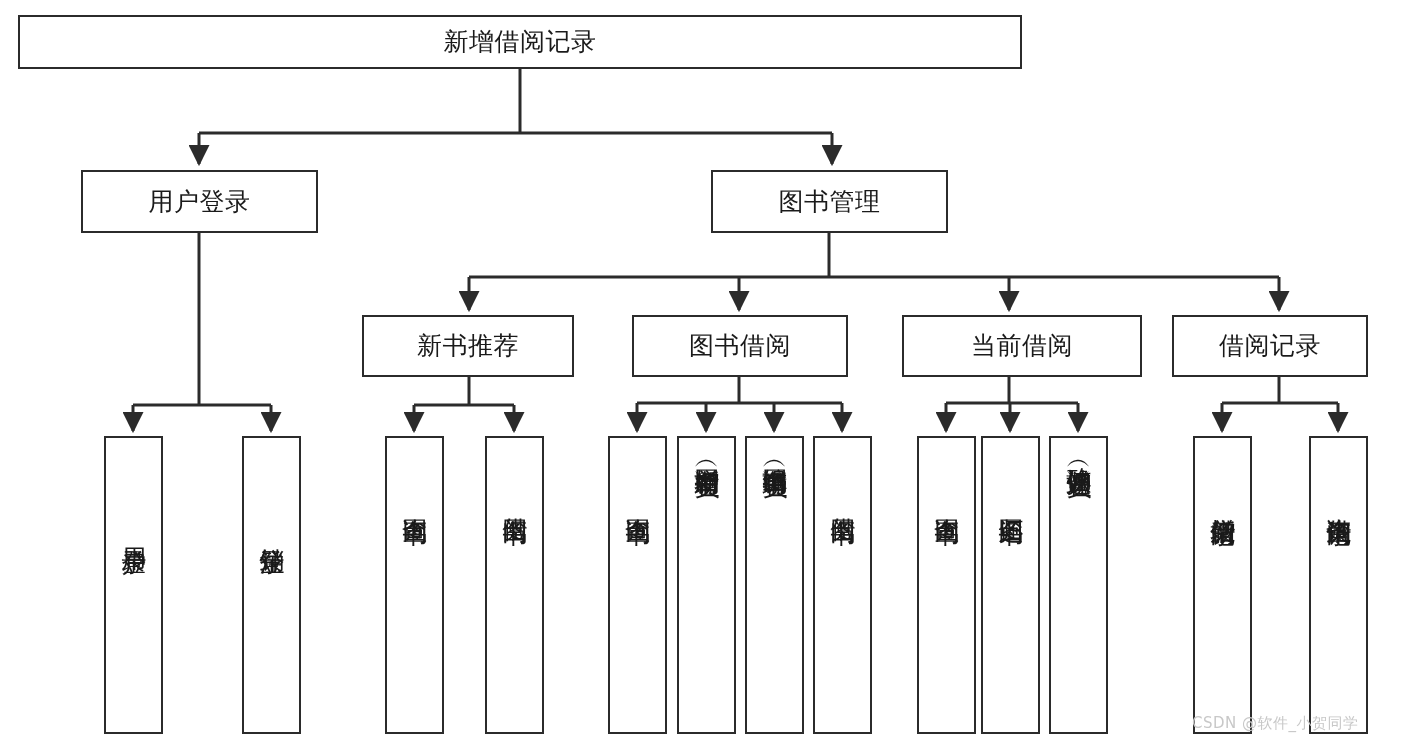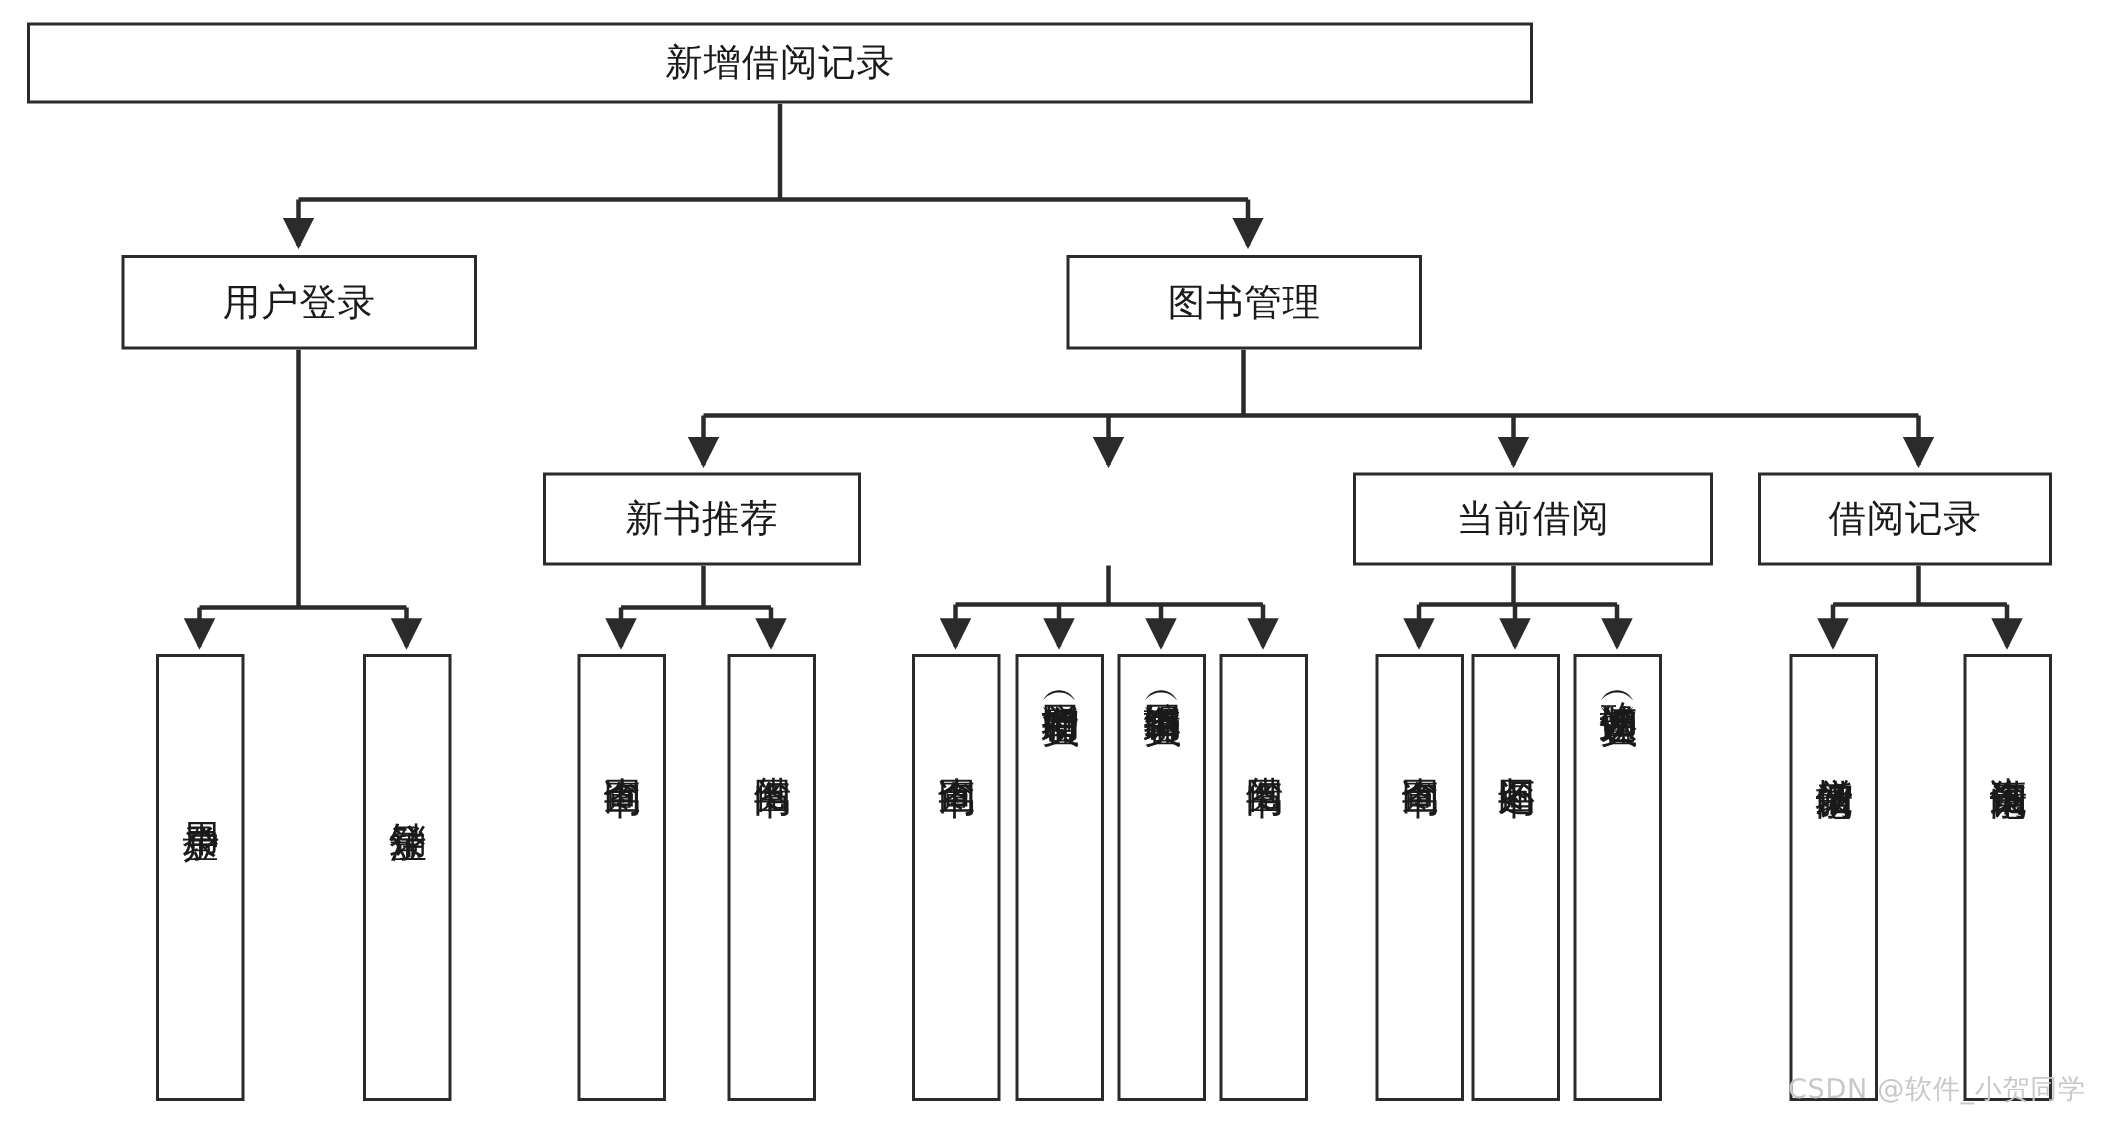--- a/index.html
+++ b/index.html
@@ -67,21 +67,21 @@
     margin-top: 80px;
   }
   .node.vert.midlow .node-label {
     margin-top: 50px;
   }
   .node.vert.tall .node-label {
     margin-top: 0px;
   }
   .watermark {
     position: absolute;
-    font-size: 18px;
+    font-size: 15px;
     color: #c8c8c8;
     white-space: nowrap;
     letter-spacing: 0.5px;
     pointer-events: none;
   }
 </style>
 </head>
 <body>
 
 <div id="canvas">
@@ -143,20 +143,23 @@
   <div class="node horiz" style="left:81px; top:170px; width:237px; height:63px;">
     <span class="node-label">用户登录</span>
   </div>
   <div class="node horiz" style="left:711px; top:170px; width:237px; height:63px;">
     <span class="node-label">图书管理</span>
   </div>
 
   <div class="node horiz" style="left:362px; top:315px; width:212px; height:62px;">
     <span class="node-label">新书推荐</span>
   </div>
+  <div class="node horiz" style="left:632px; top:315px; width:216px; height:62px;">
+    <span class="node-label">图书借阅</span>
+  </div>
   <div class="node horiz" style="left:902px; top:315px; width:240px; height:62px;">
     <span class="node-label">当前借阅</span>
   </div>
   <div class="node horiz" style="left:1172px; top:315px; width:196px; height:62px;">
     <span class="node-label">借阅记录</span>
   </div>
 
   <div class="node vert mid" style="left:104px; top:436px; width:59px; height:298px;">
     <span class="node-label">用户登录</span>
   </div>

